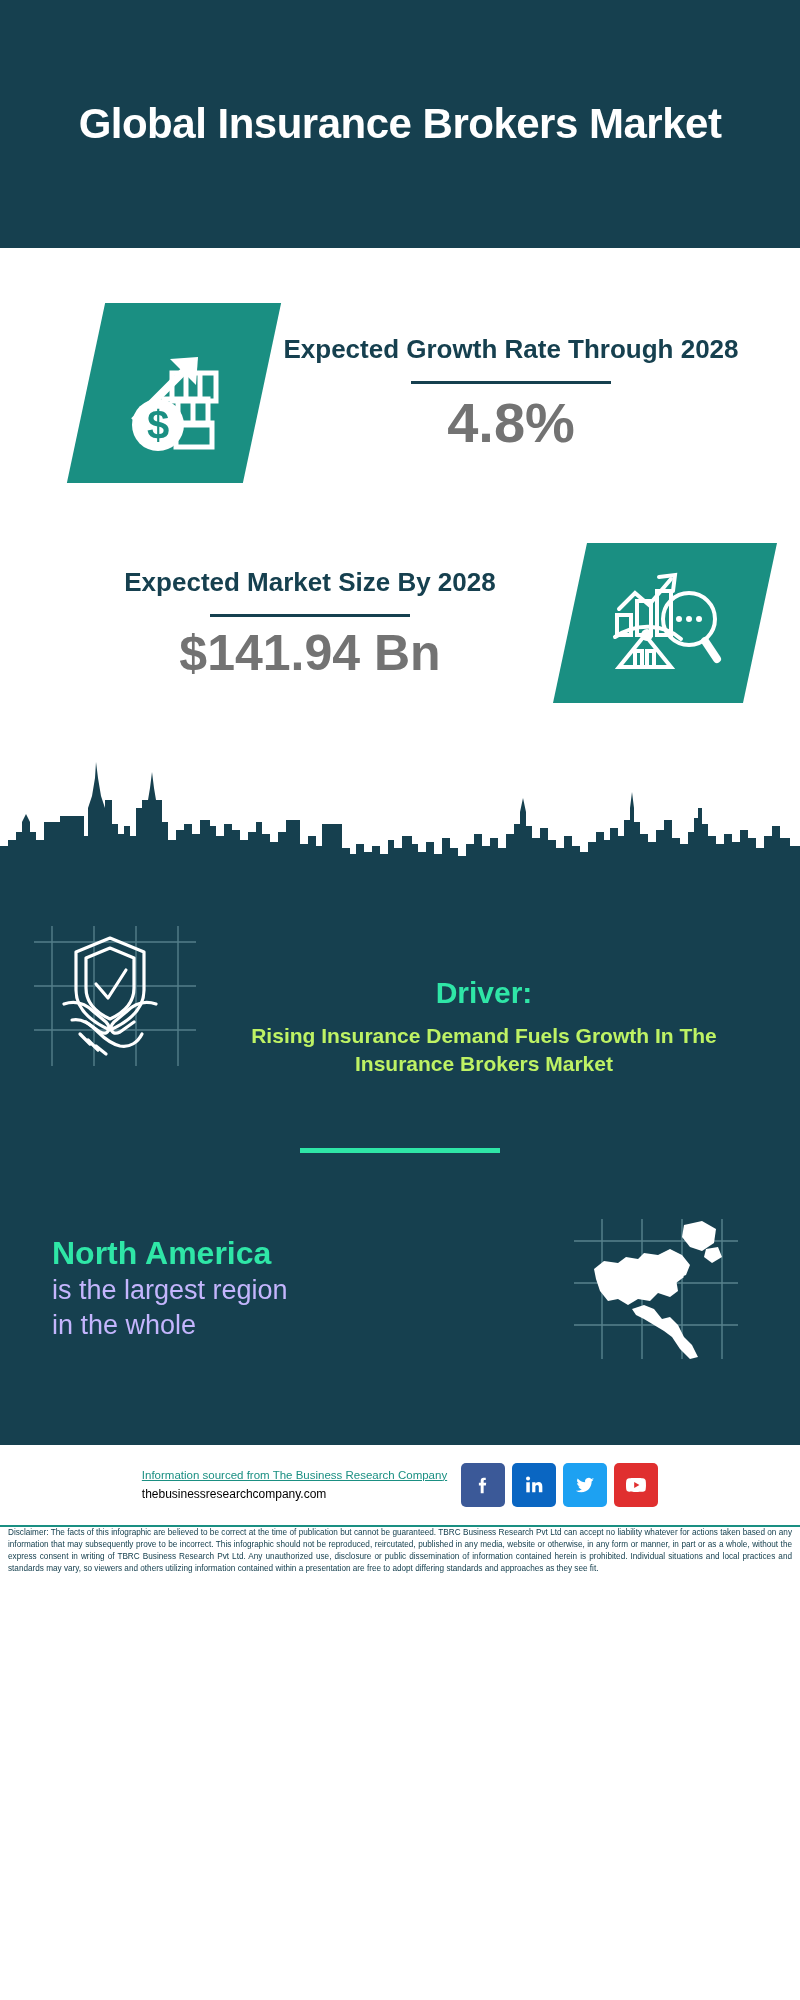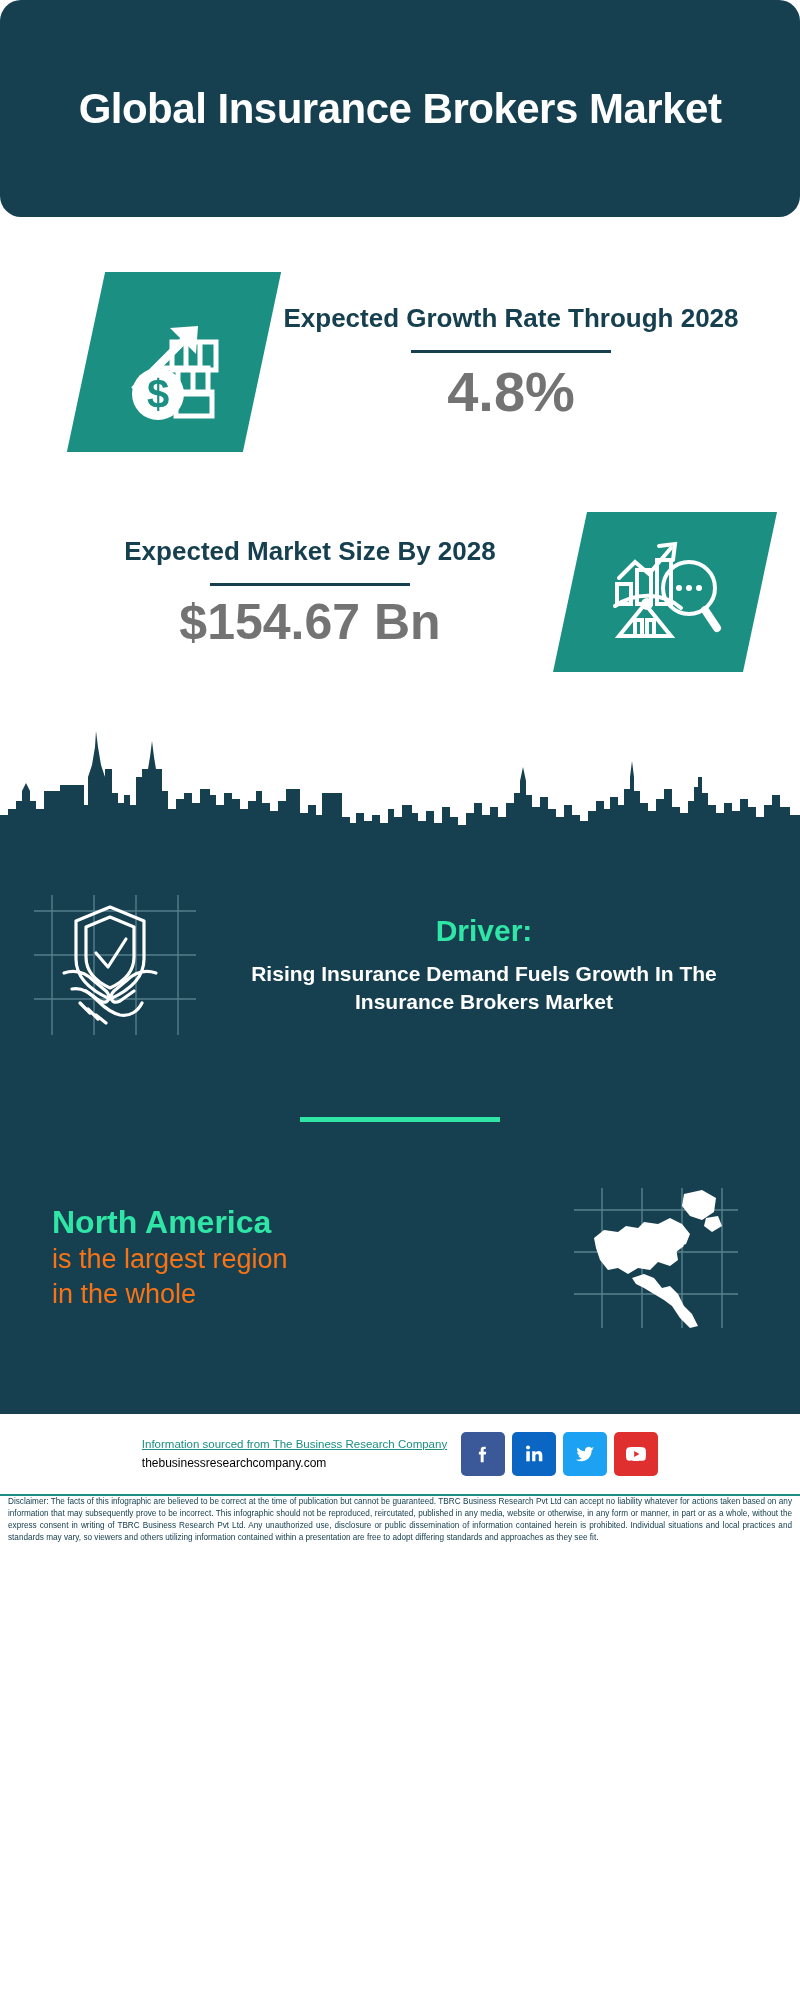--- a/index.html
+++ b/index.html
@@ -8,24 +8,23 @@
     font-family:"Liberation Sans", sans-serif;
     background:#ffffff;
     width:800px; height:2000px;
     position:relative; overflow:hidden;
   }
   .page { width:800px; height:2000px; position:relative; background:#fff; }
 
   
   .header {
     background:#16404f;
-    height:217px;
+    height:248px;
     display:flex; align-items:center; justify-content:center;
     padding:0 36px;
-    border-radius:21px;
   }
   .header-title {
     color:#ffffff;
     font-size:42px;
     font-weight:bold;
     line-height:1.18;
     text-align:center;
     letter-spacing:-0.5px;
   }
 
@@ -77,44 +76,44 @@
 
   
   .skyline { width:800px; height:130px; display:block; margin-top:10px; }
 
   
   .dark {
     background:#16404f;
     padding:16px 0 0 0;
   }
   .driver-block {
-    display:flex; align-items:center;
+    display:flex; align-items:flex-end;
     padding:14px 36px 0 24px;
   }
   .icon-box { width:190px; height:170px; flex:none; position:relative; }
   .driver-copy { flex:1; padding:6px 16px 0 6px; text-align:center; }
   .driver-head {
     color:#2fe6a7; font-size:30px; font-weight:bold; margin-bottom:12px;
   }
   .driver-body {
-    color:#ffffff; font-size:21px; font-weight:bold; line-height:1.33;
+    color:#bef264; font-size:21px; font-weight:bold; line-height:1.33;
   }
 
   .mid-rule {
     width:200px; height:5px; background:#2fe6a7;
     margin:70px auto 0 auto;
   }
 
   .region-block {
     display:flex; align-items:center;
     padding:60px 24px 0 24px;
   }
   .region-copy { flex:1; padding-left:28px; }
   .region-head { color:#2fe6a7; font-size:32px; font-weight:bold; line-height:1.25; }
-  .region-sub  { color:#f97316; font-size:27px; line-height:1.3; }
+  .region-sub  { color:#c4b5fd; font-size:27px; line-height:1.3; }
   .map-box { width:180px; height:150px; flex:none; margin-right:30px; }
 
   .dark-pad { height:80px; }
 
   
   .source-bar {
     background:#ffffff;
     height:82px;
     display:flex; align-items:center; justify-content:center;
     gap:14px;
@@ -180,21 +179,21 @@
         <div class="stat-label">Expected Growth Rate Through 2028</div>
         <div class="rule"></div>
         <div class="stat-value">4.8%</div>
       </div>
     </div>
 
     <div class="stat-row row2">
       <div class="left-text">
         <div class="stat-label">Expected Market Size By 2028</div>
         <div class="rule"></div>
-        <div class="stat-value small">$154.67 Bn</div>
+        <div class="stat-value small">$141.94 Bn</div>
       </div>
       <div class="para para-2">
         <div class="para-inner">
           <svg width="120" height="120" viewBox="0 0 120 120">
             <g stroke="#fff" stroke-width="4" fill="none" stroke-linecap="round">
               <polyline points="14,46 30,30 44,42 66,16"></polyline>
               <polyline points="54,14 70,12 68,28"></polyline>
               <rect x="12" y="52" width="14" height="20"></rect>
               <rect x="32" y="38" width="14" height="34"></rect>
               <rect x="52" y="28" width="14" height="44"></rect>

